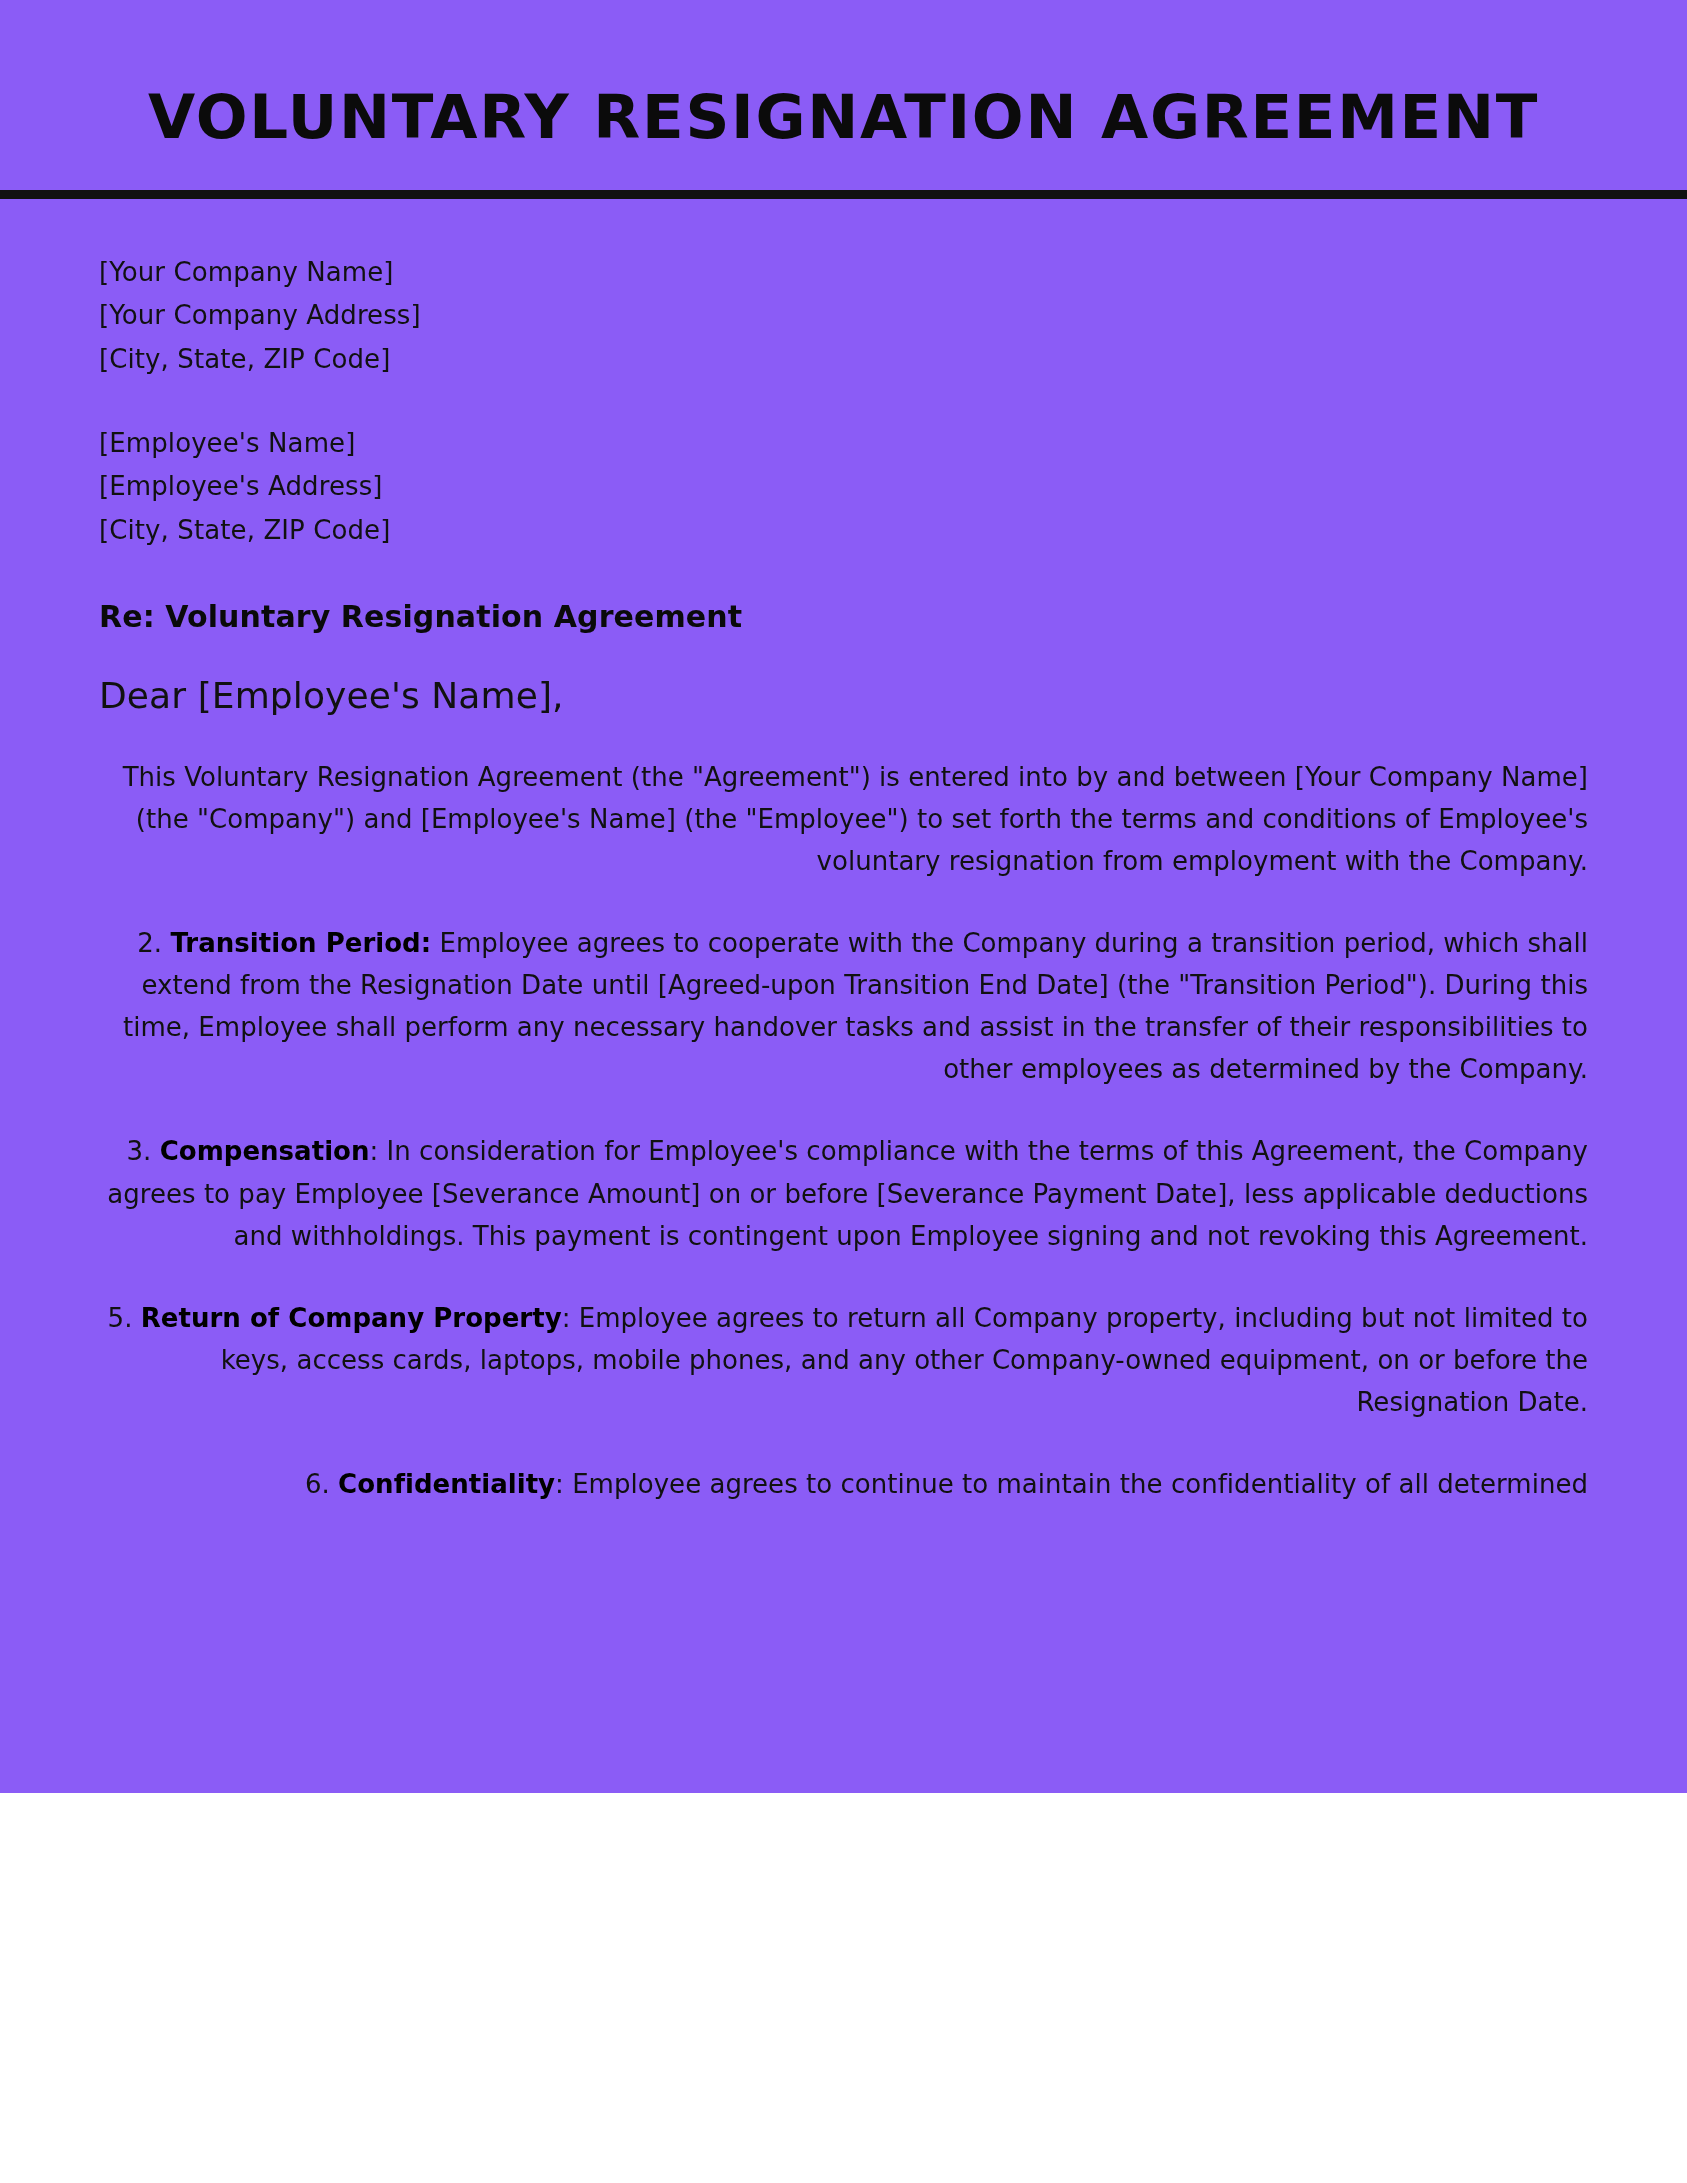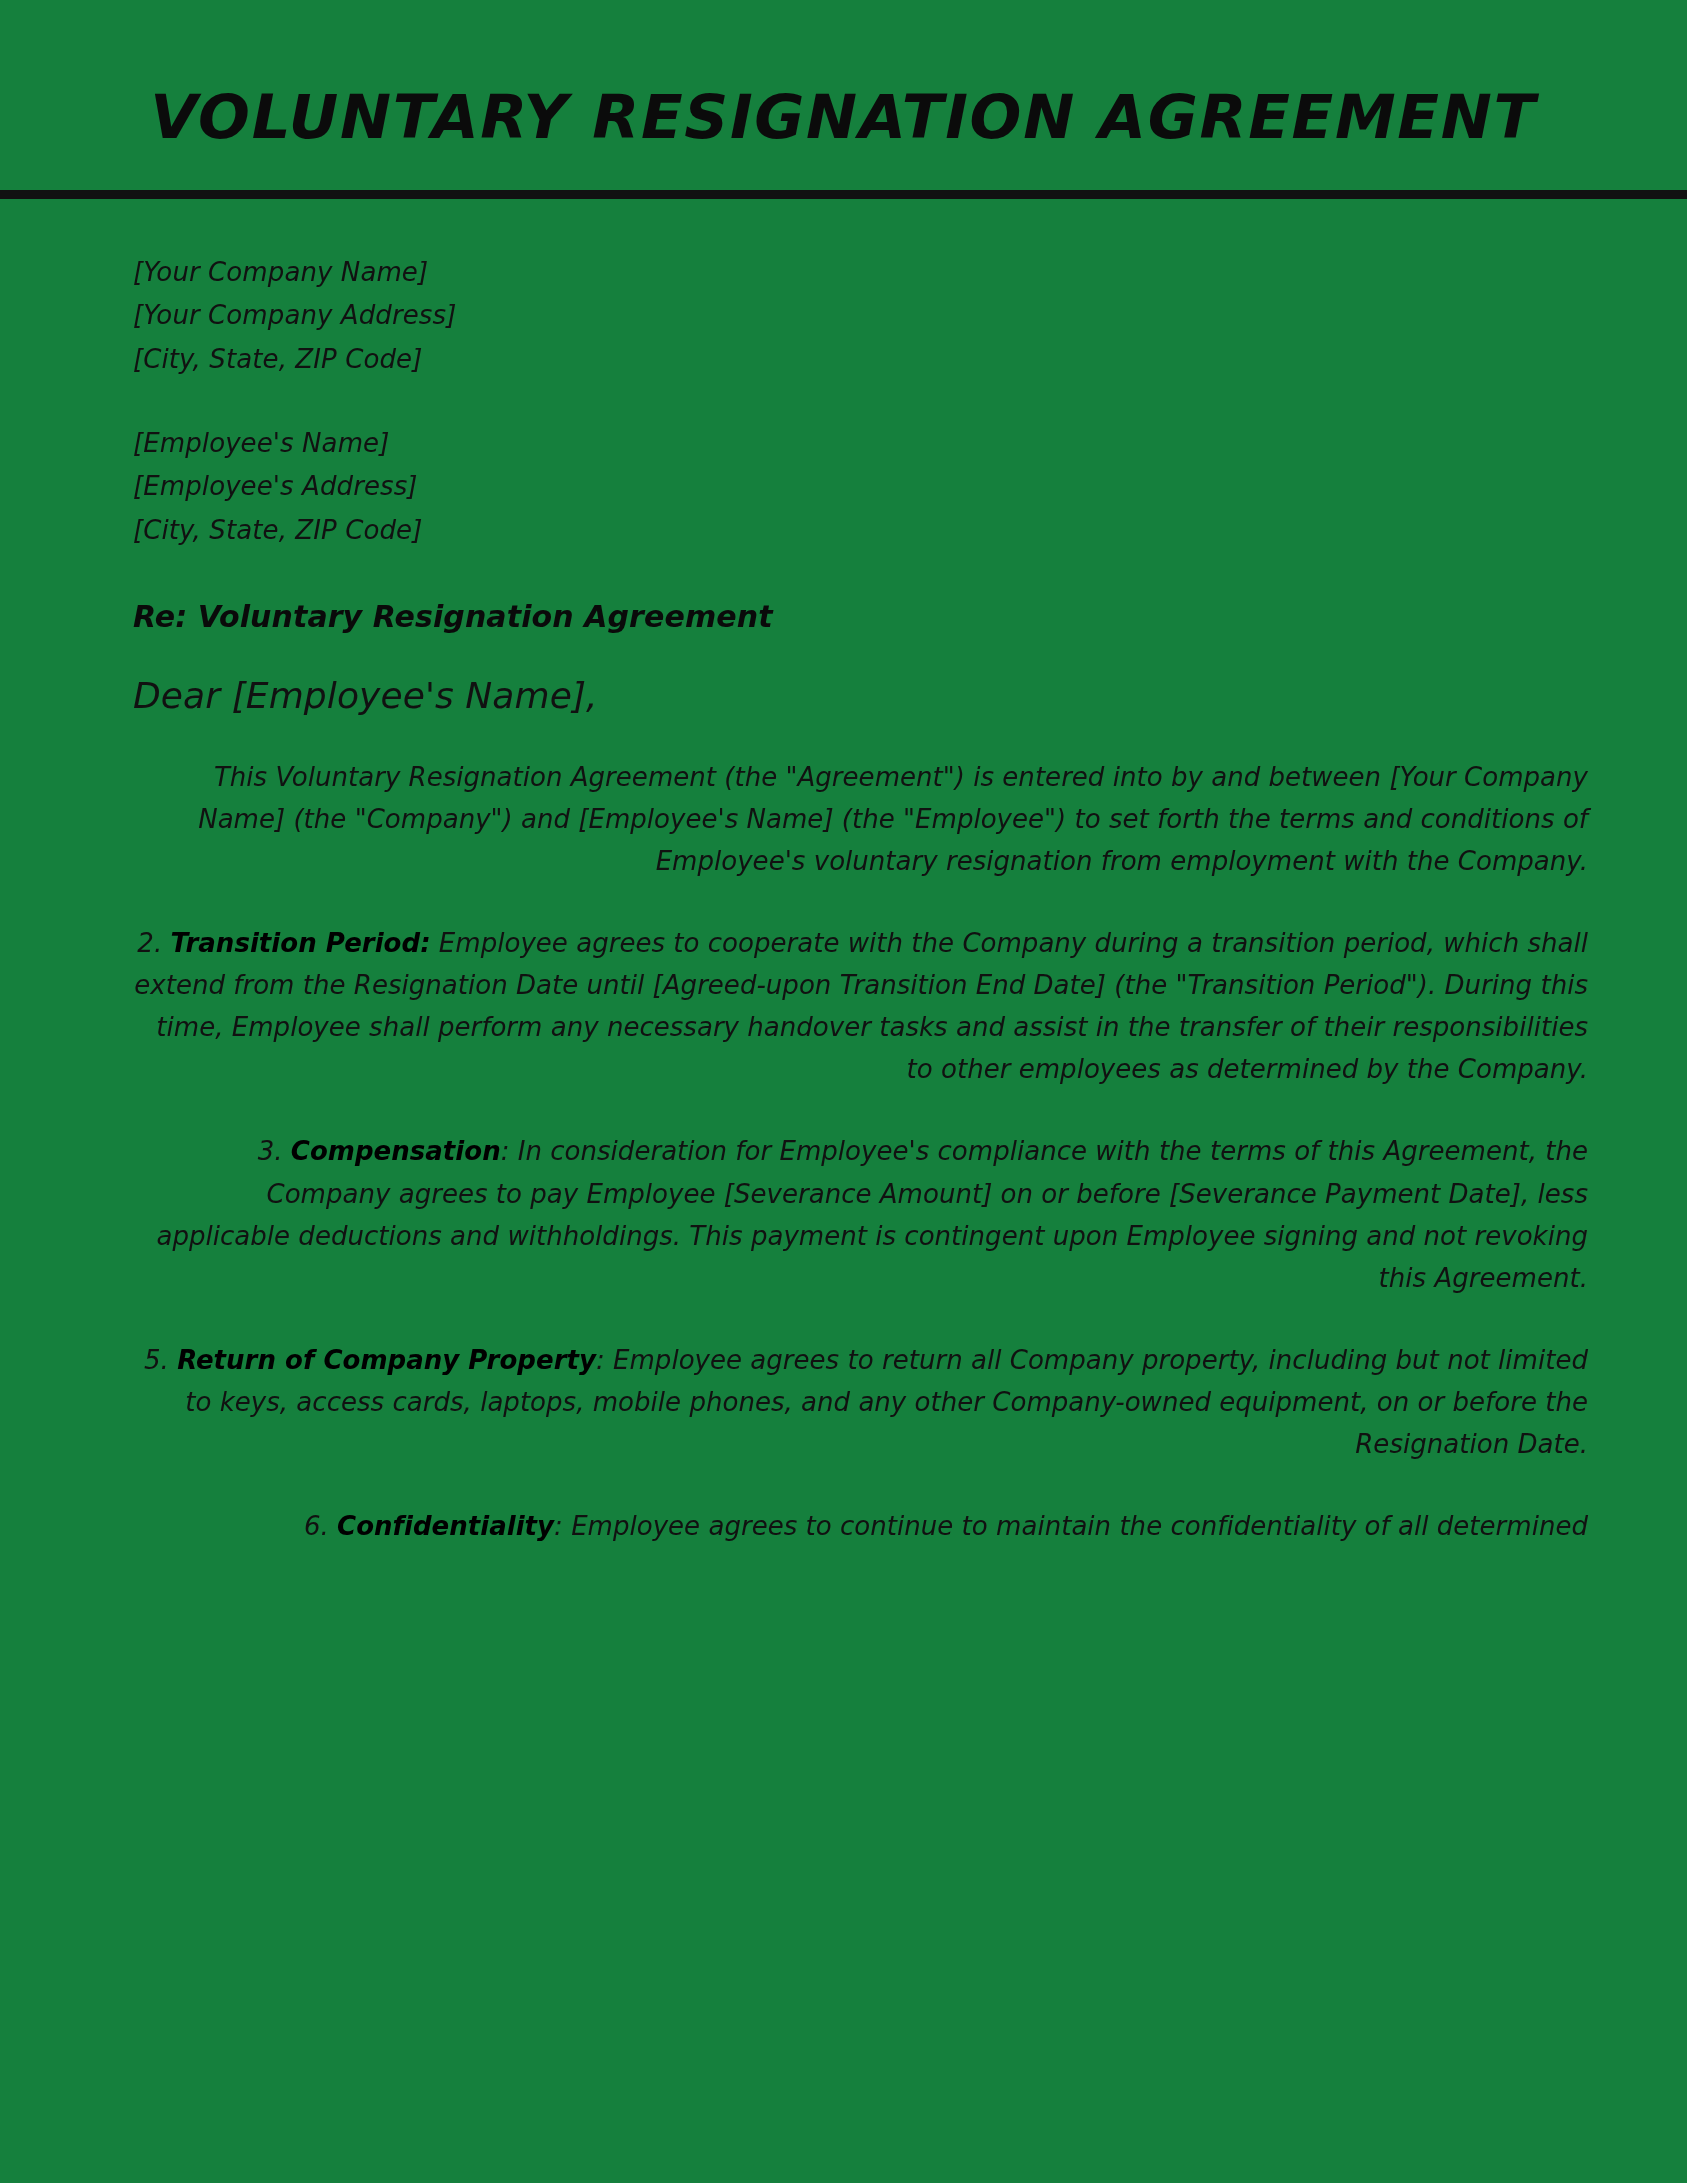--- a/index.html
+++ b/index.html
@@ -3,27 +3,26 @@
 <meta charset="utf-8">
 <style>
   html, body {
     margin: 0;
     padding: 0;
     background: #ffffff;
   }
   .page {
     position: relative;
     width: 1687px;
-    height: 2183px;
-    background: #15803d;
+    height: 1793px;
+    background: #8b5cf6;
     font-family: "DejaVu Sans", "Liberation Sans", sans-serif;
     color: #000000;
     overflow: hidden;
     box-sizing: border-box;
-    font-style: italic;
   }
 
   
   .title-area {
     padding-top: 85px;
     text-align: center;
   }
   .doc-title {
     font-family: "DejaVu Sans", "Liberation Sans", sans-serif;
     font-size: 61px;
@@ -38,21 +37,20 @@
     margin-top: 41px;
     width: 100%;
     height: 8.6px;
     background: #111111;
   }
 
   
   .body-wrap {
     padding: 0 99px 0 99px;
     margin-top: 52px;
-    margin-left: 34px;
   }
   .body-wrap * {
     font-family: "DejaVu Sans", "Liberation Sans", sans-serif;
   }
 
   .addr-block {
     font-size: 26px;
     line-height: 1.68;
     color: #111111;
     font-weight: 400;

